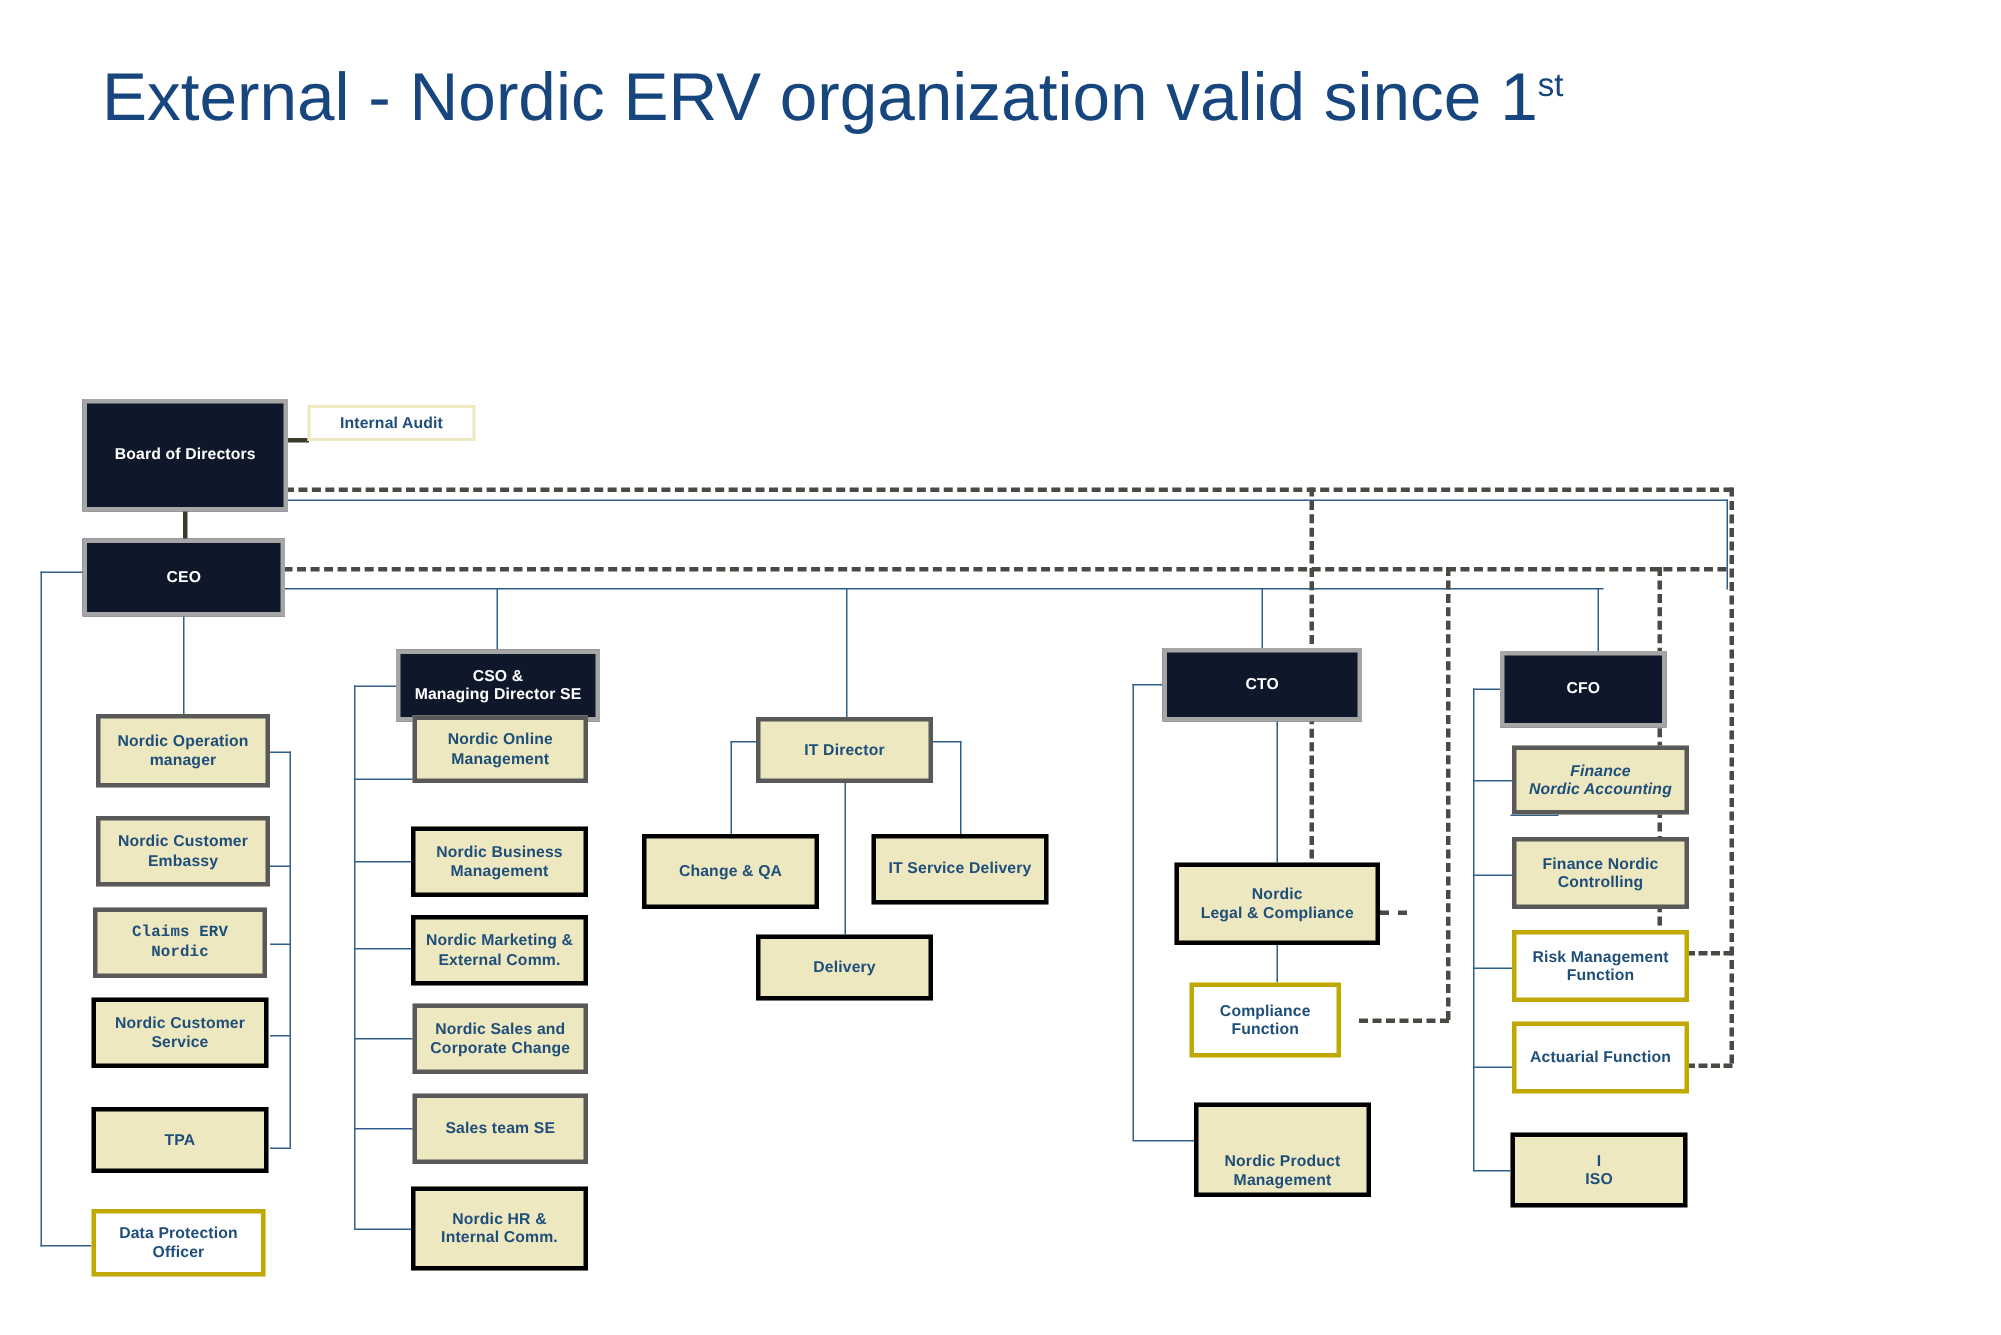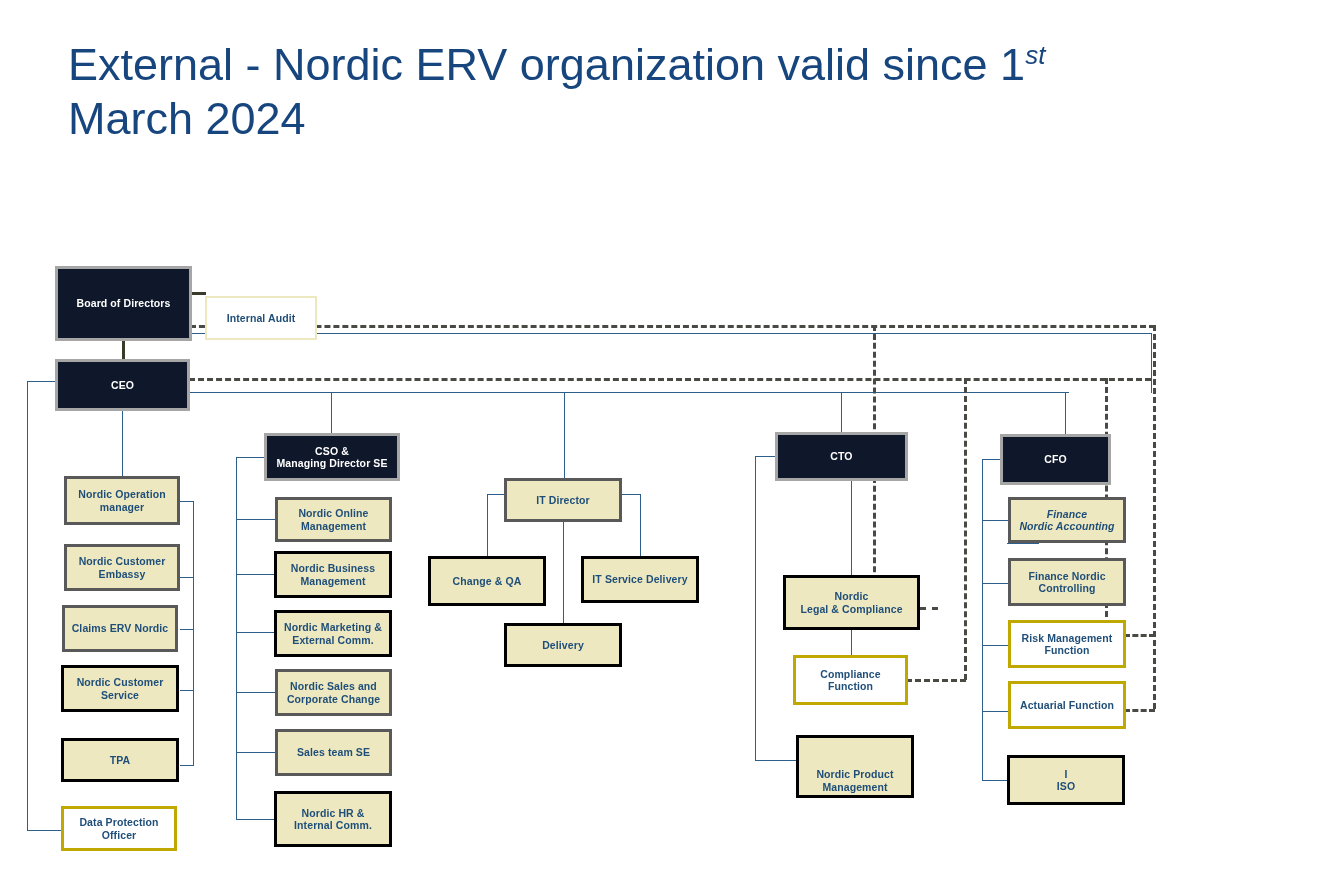--- a/index.html
+++ b/index.html
@@ -1,21 +1,21 @@
 <!DOCTYPE html>
 <html><head>
 <meta charset="utf-8">
 <style>
   html,body{margin:0;padding:0;background:#ffffff;}
   body{width:1334px;height:890px;position:relative;overflow:hidden;
        font-family:"Liberation Sans","DejaVu Sans",sans-serif;}
 
   #title{position:absolute;left:68px;top:38px;width:1240px;
          font-size:45px;line-height:54px;color:#17457E;font-weight:400;}
-  #title sup{font-size:26px;vertical-align:super;line-height:0;font-style:italic;}
+  #title sup{font-size:22px;vertical-align:super;line-height:0;}
 
   .node{position:absolute;box-sizing:border-box;display:flex;
         align-items:center;justify-content:center;text-align:center;
         font-size:10.5px;font-weight:bold;line-height:12.5px;
         letter-spacing:.1px;padding:2px 4px;}
 
   
   .v-olive{background:#0f172a;color:#ffffff;border:3px solid #A6A6A6;}
   .v-cream-gray{background:#EDE8C0;color:#1F4E79;border:3px solid #595959;}
   .v-cream-black{background:#EDE8C0;color:#1F4E79;border:3px solid #000000;}
@@ -29,21 +29,20 @@
   .ln.thick{background:#3A3A2A;}
 
   .dash-h{position:absolute;height:0;border-top:3px dashed #4A4A44;}
   .dash-v{position:absolute;width:0;border-left:3px dashed #4A4A44;}
 </style>
 </head>
 <body>
 
 <div id="title">
   <span>External - Nordic ERV organization valid since 1</span><sup>st</sup><br>
-  <span>March 2024</span>
 </div>
 
 <div class="ln h thick" style="left:192px;top:292px;width:14px;height:3px;"></div>
 
 <div class="ln v thick" style="left:122px;top:340px;height:20px;width:2.5px;"></div>
 
 <div class="ln h" style="left:190px;top:333px;width:962px;"></div>
 <div class="ln v" style="left:1151px;top:333px;height:60px;"></div>
 
 <div class="ln h" style="left:189px;top:392px;width:880px;"></div>
@@ -114,51 +113,51 @@
 
 <div class="dash-v" style="left:964px;top:378px;height:302px;"></div>
 <div class="dash-h" style="left:906px;top:679px;width:60px;"></div>
 
 <div class="dash-v" style="left:1105px;top:378px;height:257px;"></div>
 <div class="dash-h" style="left:1124px;top:634px;width:31px;"></div>
 
 <div class="node v-olive" style="left:55px;top:266px;width:137px;height:75px;">
   <span>Board of Directors</span>
 </div>
-<div class="node v-cream-cream" style="left:205px;top:270px;width:112px;height:44px;margin-top:26px;">
+<div class="node v-cream-cream" style="left:205px;top:270px;width:112px;height:24px;">
   <span>Internal Audit</span>
 </div>
 
 <div class="node v-olive" style="left:55px;top:359px;width:135px;height:52px;">
   <span>CEO</span>
 </div>
 
 <div class="node v-cream-gray" style="left:64px;top:476px;width:116px;height:49px;">
   <span><span>Nordic Operation</span><br><span>manager</span></span>
 </div>
 <div class="node v-cream-gray" style="left:64px;top:544px;width:116px;height:47px;">
   <span><span>Nordic Customer</span><br><span>Embassy</span></span>
 </div>
-<div class="node v-cream-gray" style="left:62px;top:605px;width:116px;height:47px;">
+<div class="node v-cream-gray" style="left:62px;top:605px;width:116px;height:47px;font-family:Liberation Mono, monospace;">
   <span>Claims ERV Nordic</span>
 </div>
 <div class="node v-cream-black" style="left:61px;top:665px;width:118px;height:47px;">
   <span><span>Nordic Customer</span><br><span>Service</span></span>
 </div>
 <div class="node v-cream-black" style="left:61px;top:738px;width:118px;height:44px;">
   <span>TPA</span>
 </div>
 <div class="node v-white-yellow" style="left:61px;top:806px;width:116px;height:45px;">
   <span><span>Data Protection</span><br><span>Officer</span></span>
 </div>
 
 <div class="node v-olive" style="left:264px;top:433px;width:136px;height:48px;">
   <span><span>CSO &amp;</span><br><span>Managing Director SE</span></span>
 </div>
-<div class="node v-cream-gray" style="left:275px;top:497px;width:117px;height:45px;">
+<div class="node v-cream-gray" style="left:275px;top:477px;width:117px;height:45px;">
   <span><span>Nordic Online</span><br><span>Management</span></span>
 </div>
 <div class="node v-cream-black" style="left:274px;top:551px;width:118px;height:47px;">
   <span><span>Nordic Business</span><br><span>Management</span></span>
 </div>
 <div class="node v-cream-black" style="left:274px;top:610px;width:118px;height:47px;">
   <span><span>Nordic Marketing &amp;</span><br><span>External Comm.</span></span>
 </div>
 <div class="node v-cream-gray" style="left:275px;top:669px;width:117px;height:47px;">
   <span><span>Nordic Sales and</span><br><span>Corporate Change</span></span>
@@ -182,21 +181,21 @@
 <div class="node v-cream-black" style="left:581px;top:556px;width:118px;height:47px;">
   <span>IT Service Delivery</span>
 </div>
 
 <div class="node v-olive" style="left:775px;top:432px;width:133px;height:49px;">
   <span>CTO</span>
 </div>
 <div class="node v-cream-black" style="left:783px;top:575px;width:137px;height:55px;">
   <span><span>Nordic</span><br><span>Legal &amp; Compliance</span></span>
 </div>
-<div class="node v-white-yellow" style="left:793px;top:655px;width:115px;height:50px;">
+<div class="node v-white-yellow" style="left:793px;top:655px;width:101px;height:50px;">
   <span><span>Compliance</span><br><span>Function</span></span>
 </div>
 <div class="node v-cream-black" style="left:796px;top:735px;width:118px;height:63px;align-items:flex-end;">
   <span><span>Nordic Product</span><br><span>Management</span></span>
 </div>
 
 <div class="node v-olive" style="left:1000px;top:434px;width:111px;height:51px;">
   <span>CFO</span>
 </div>
 <div class="node v-cream-gray" style="left:1008px;top:497px;width:118px;height:46px;font-style:italic;">

